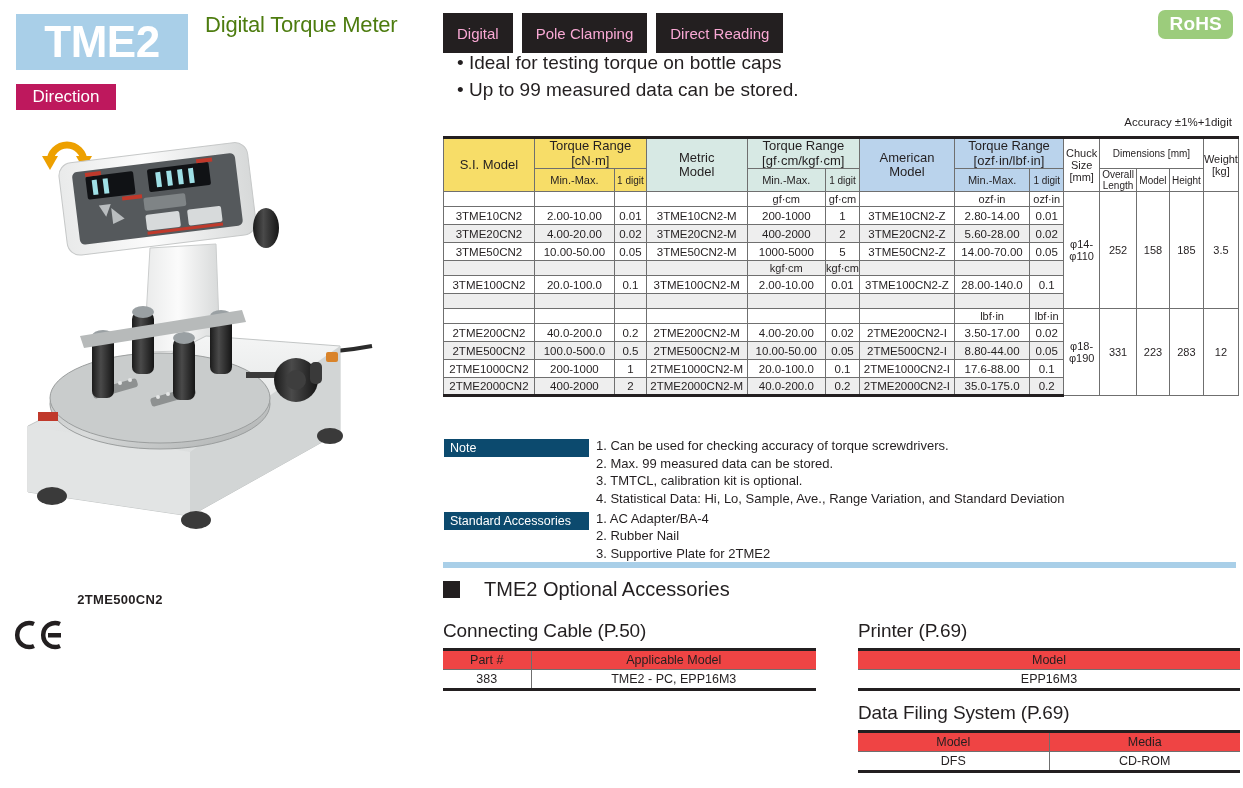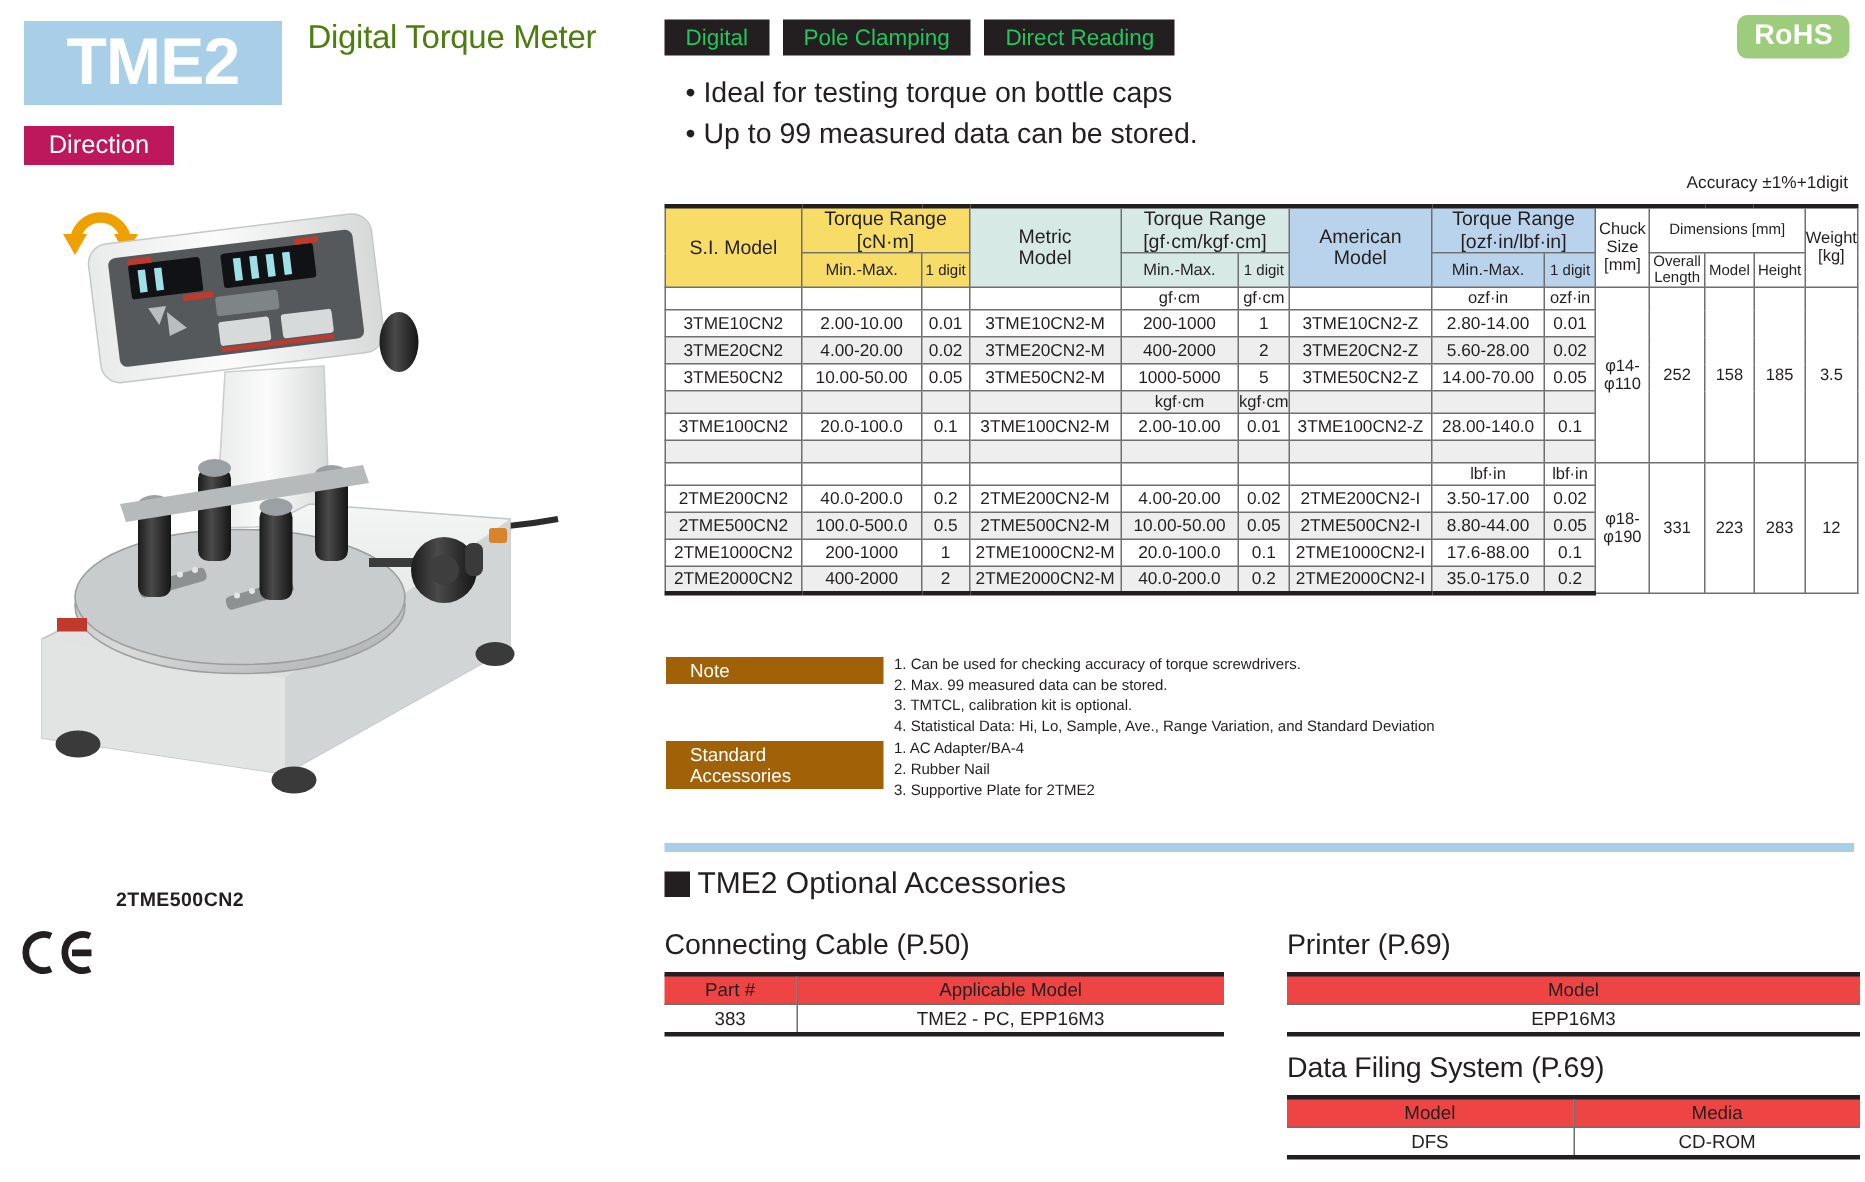--- a/index.html
+++ b/index.html
@@ -47,22 +47,22 @@
     position: absolute; left: 0; top: 592px; width: 240px;
     text-align: center; font-size: 13px; font-weight: bold; letter-spacing: 0.3px;
   }
   #ce-mark { position: absolute; left: 14px; top: 620px; }
 
   
   #right-col { position: absolute; left: 440px; top: 0; width: 803px; height: 788px; }
 
   .tag {
     display: inline-flex; align-items: center; justify-content: center;
-    background: #231f20; color: #22c55e;
-    height: 24px; padding: 0 14px; font-size: 15px;
+    background: #231f20; color: #f9a8d4;
+    height: 40px; padding: 0 14px; font-size: 15px;
   }
   #tag-row { position: absolute; left: 3px; top: 13px; display: flex; gap: 9px; }
 
   #bullets { position: absolute; left: 17px; top: 50px; font-size: 19px; line-height: 1.42; }
   #bullets div { white-space: nowrap; }
 
   #rohs {
     position: absolute; right: 10px; top: 10px;
     background: #9ccc7c; color: #ffffff;
     border-radius: 7px; padding: 3px 11px 4px;
@@ -92,35 +92,35 @@
   .hd-xs  { font-size: 10px; }
 
   tr.alt td { background: #eeeeee; }
   tr.spacer td { height: 15px; }
   tr.unit td { height: 15px; font-size: 11px; }
   tr.datarow td { height: 18px; }
 
   
   #notes { position: absolute; left: 3px; top: 436px; width: 796px; }
   .note-label {
-    background: #a16207; color: #ffffff; font-size: 12.5px;
-    padding: 2px 16px; display: inline-block; min-width: 0;
+    background: #0c4a6e; color: #ffffff; font-size: 12.5px;
+    padding: 2px 6px; display: inline-block; min-width: 0;
   }
   .note-lbl-cell { width: 145px; vertical-align: top; padding-top: 2px; }
-  .note-body { font-size: 10px; line-height: 1.36; padding-left: 6px; vertical-align: top; }
+  .note-body { font-size: 13px; line-height: 1.36; padding-left: 6px; vertical-align: top; }
   #notes table { border-collapse: collapse; width: 100%; }
   #notes td { border: none; }
 
   #blue-rule {
     position: absolute; left: 3px; top: 562px; width: 793px; height: 6px;
     background: #a9cfe8;
   }
 
   
-  #opt-head { position: absolute; left: 3px; top: 578px; display: flex; align-items: center; gap: 5px; }
+  #opt-head { position: absolute; left: 3px; top: 578px; display: flex; align-items: center; gap: 24px; }
   #opt-square { width: 17px; height: 17px; background: #231f20; }
   #opt-title { font-size: 20px; }
 
   .sub-title { font-size: 19px; letter-spacing: -0.1px; }
 
   #cable-block { position: absolute; left: 3px; top: 620px; width: 373px; }
   #printer-block { position: absolute; left: 418px; top: 620px; width: 382px; }
   #dfs-block { position: absolute; left: 418px; top: 702px; width: 382px; }
 
   table.mini { border-collapse: collapse; width: 100%; font-size: 12.5px; margin-top: 6px; }

